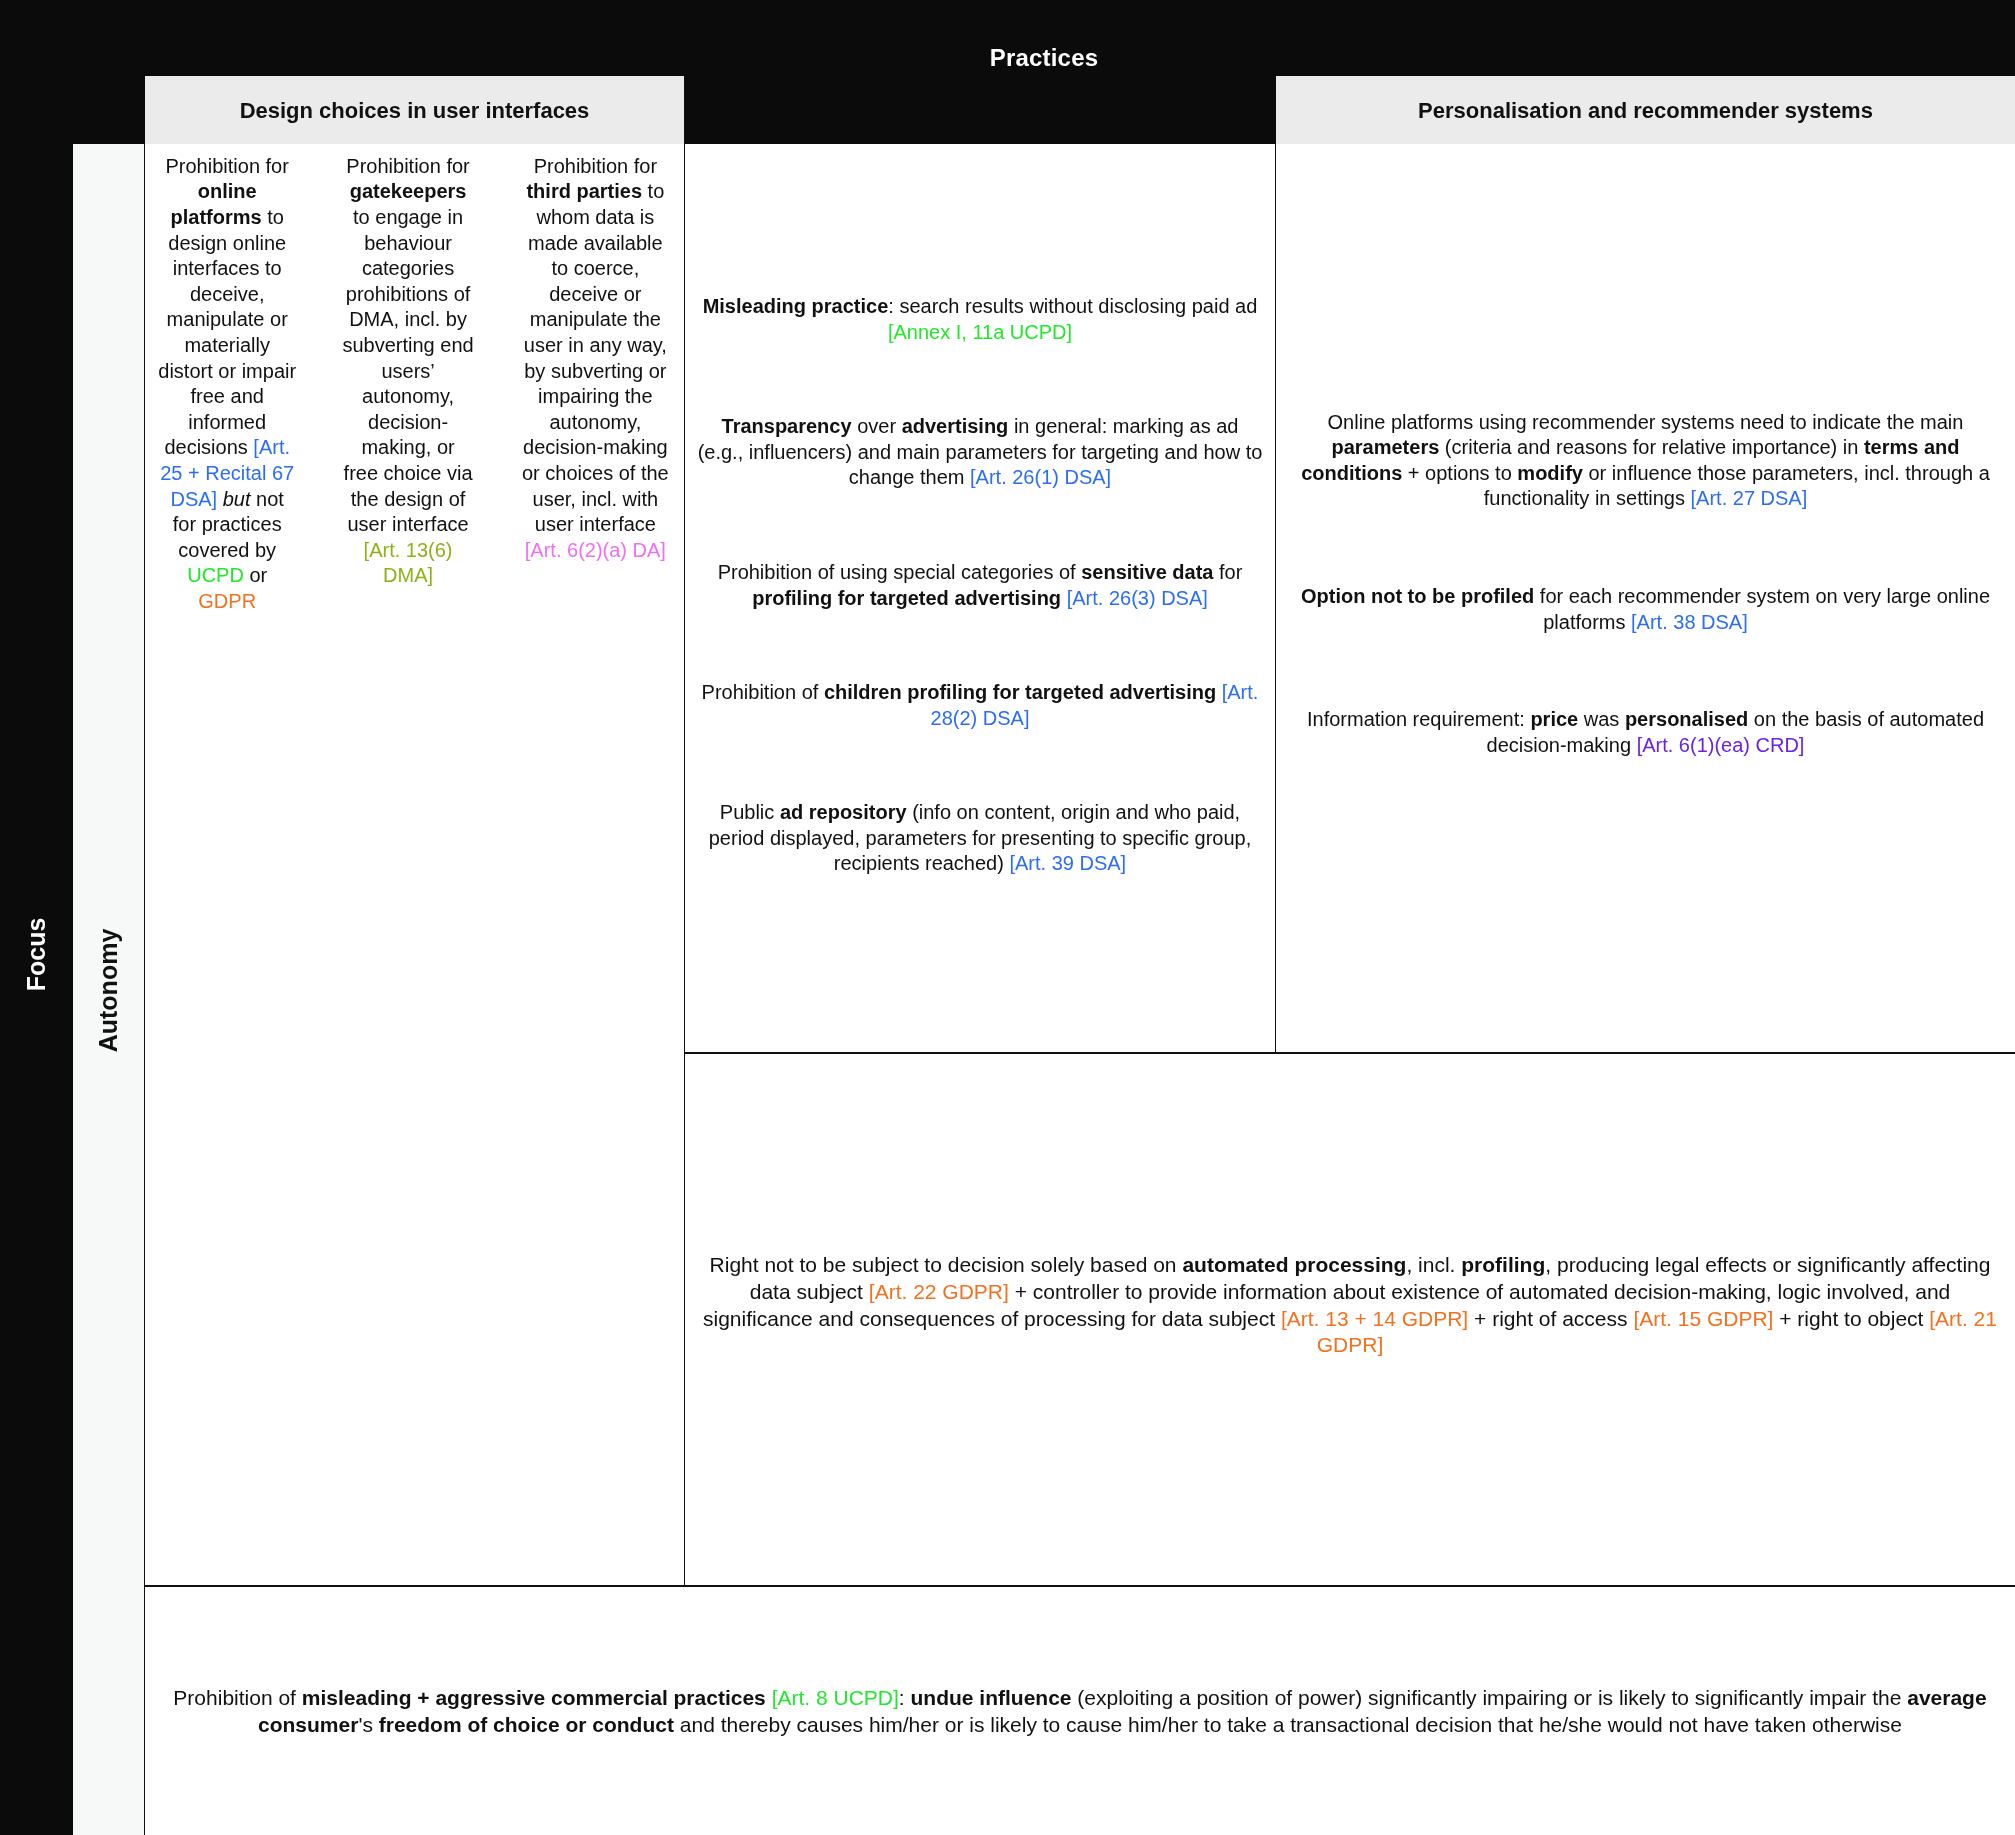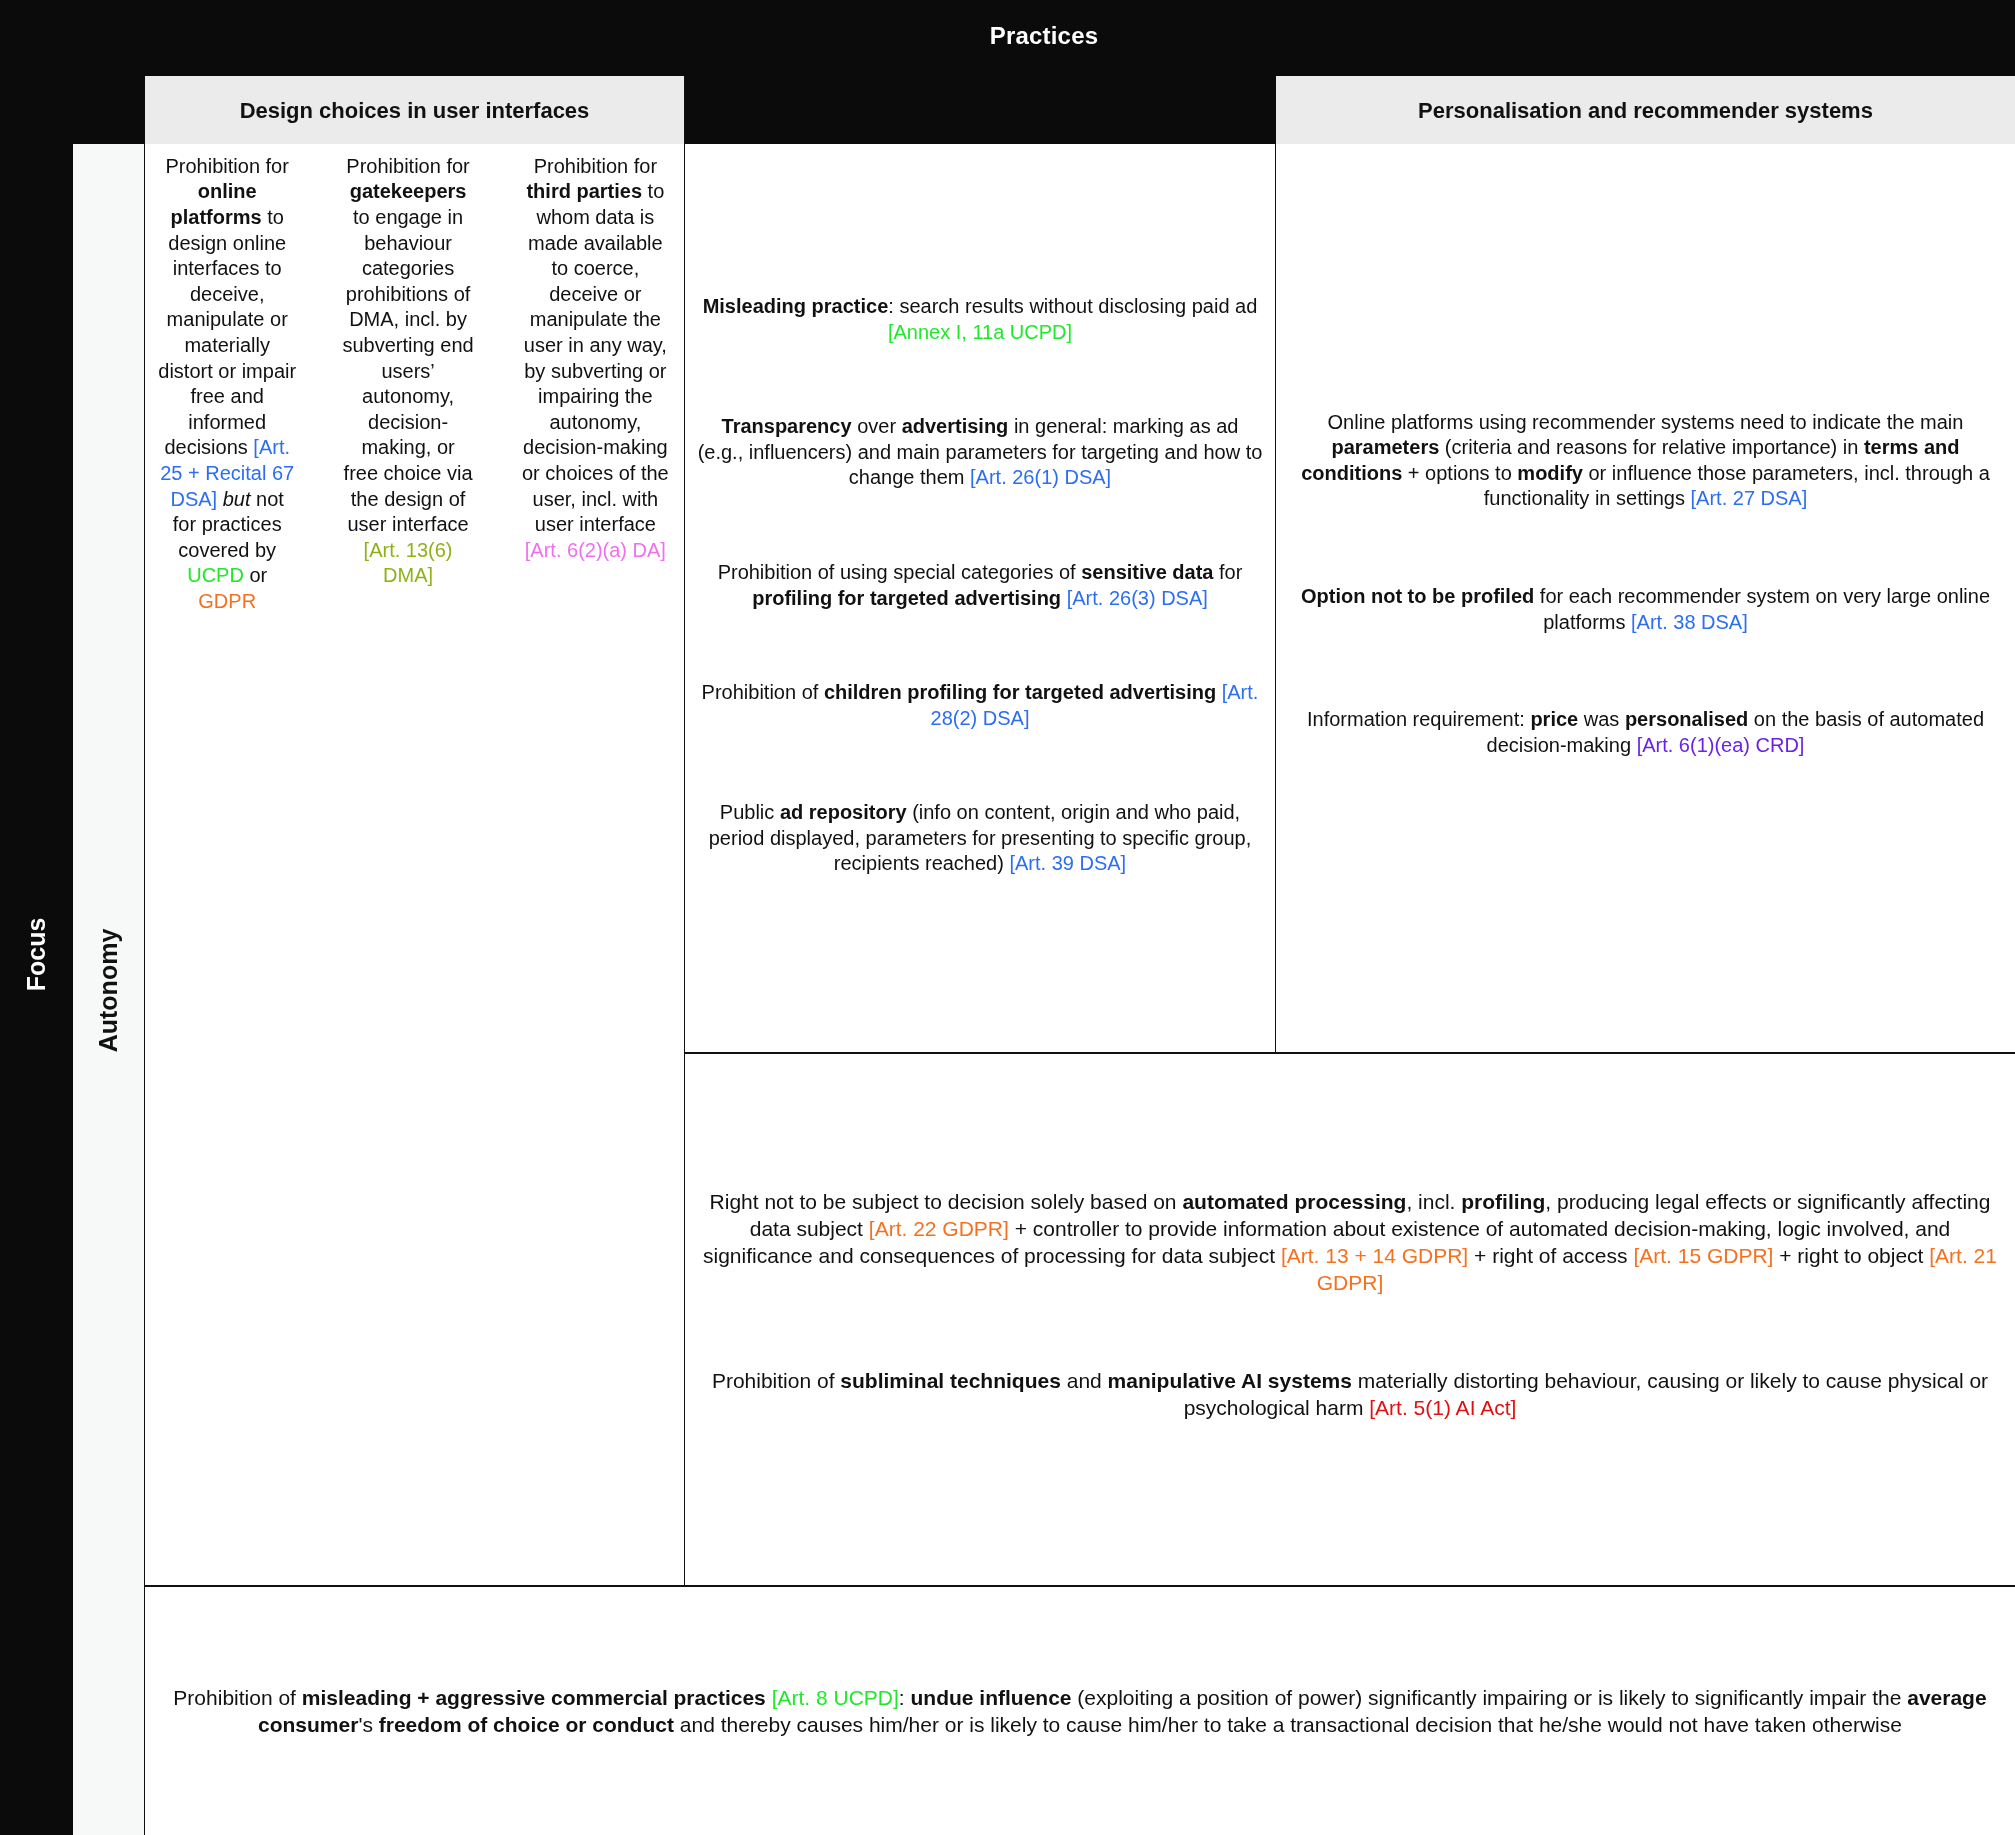--- a/index.html
+++ b/index.html
@@ -8,21 +8,21 @@
     background:#0b0b0b;
     font-family:"Liberation Sans", sans-serif;
     color:#000;
     overflow:hidden;
   }
   .sheet{position:relative;width:2015px;height:1836px;}
 
   
   .practices-band{
     position:absolute;left:73px;top:0;width:1942px;height:72px;
-    display:flex;align-items:center;justify-content:center;
+    display:flex;align-items:flex-end;justify-content:center;
     color:#ffffff;font-weight:bold;font-size:24px;letter-spacing:0.2px;
   }
 
   
   .focus-strip{
     position:absolute;left:0;top:72px;width:73px;height:1764px;
     background:#0b0b0b;
     display:flex;align-items:center;justify-content:center;
   }
   .focus-strip .vtext{
@@ -156,21 +156,20 @@
     <p class="para"><span>Online platforms using recommender systems need to indicate the main </span><b>parameters</b><span> (criteria and reasons for relative importance) in </span><b>terms and conditions</b><span> + options to </span><b>modify</b><span> or influence those parameters, incl. through a functionality in settings </span><span class="c-dsa">[Art. 27 DSA]</span></p>
 
     <p class="para"><b>Option not to be profiled</b><span> for each recommender system on very large online platforms </span><span class="c-dsa">[Art. 38 DSA]</span></p>
 
     <p class="para"><span>Information requirement: </span><b>price</b><span> was </span><b>personalised</b><span> on the basis of automated decision-making </span><span class="c-crd">[Art. 6(1)(ea) CRD]</span></p>
   </div>
 
   <div class="cell" id="cell-merged">
     <p class="para"><span>Right not to be subject to decision solely based on </span><b>automated processing</b><span>, incl. </span><b>profiling</b><span>, producing legal effects or significantly affecting data subject </span><span class="c-gdpr">[Art. 22 GDPR]</span><span> + controller to provide information about existence of automated decision-making, logic involved, and significance and consequences of processing for data subject </span><span class="c-gdpr">[Art. 13 + 14 GDPR]</span><span> + right of access </span><span class="c-gdpr">[Art. 15 GDPR]</span><span> + right to object </span><span class="c-gdpr">[Art. 21 GDPR]</span></p>
 
-    <p class="para"><span>Prohibition of </span><b>subliminal techniques</b><span> and </span><b>manipulative AI systems</b><span> materially distorting behaviour, causing or likely to cause physical or psychological harm </span><span class="c-aiact">[Art. 5(1) AI Act]</span></p>
 
   </div>
 
   <div class="cell" id="cell-bottom">
     <p class="para"><span>Prohibition of </span><b>misleading + aggressive commercial practices</b><span> </span><span class="c-ucpd">[Art. 8 UCPD]</span><span>: </span><b>undue influence</b><span> (exploiting a position of power) significantly impairing or is likely to significantly impair the </span><b>average consumer</b><span>'s </span><b>freedom of choice or conduct</b><span> and thereby causes him/her or is likely to cause him/her to take a transactional decision that he/she would not have taken otherwise</span></p>
   </div>
 
 </div>
 
 

